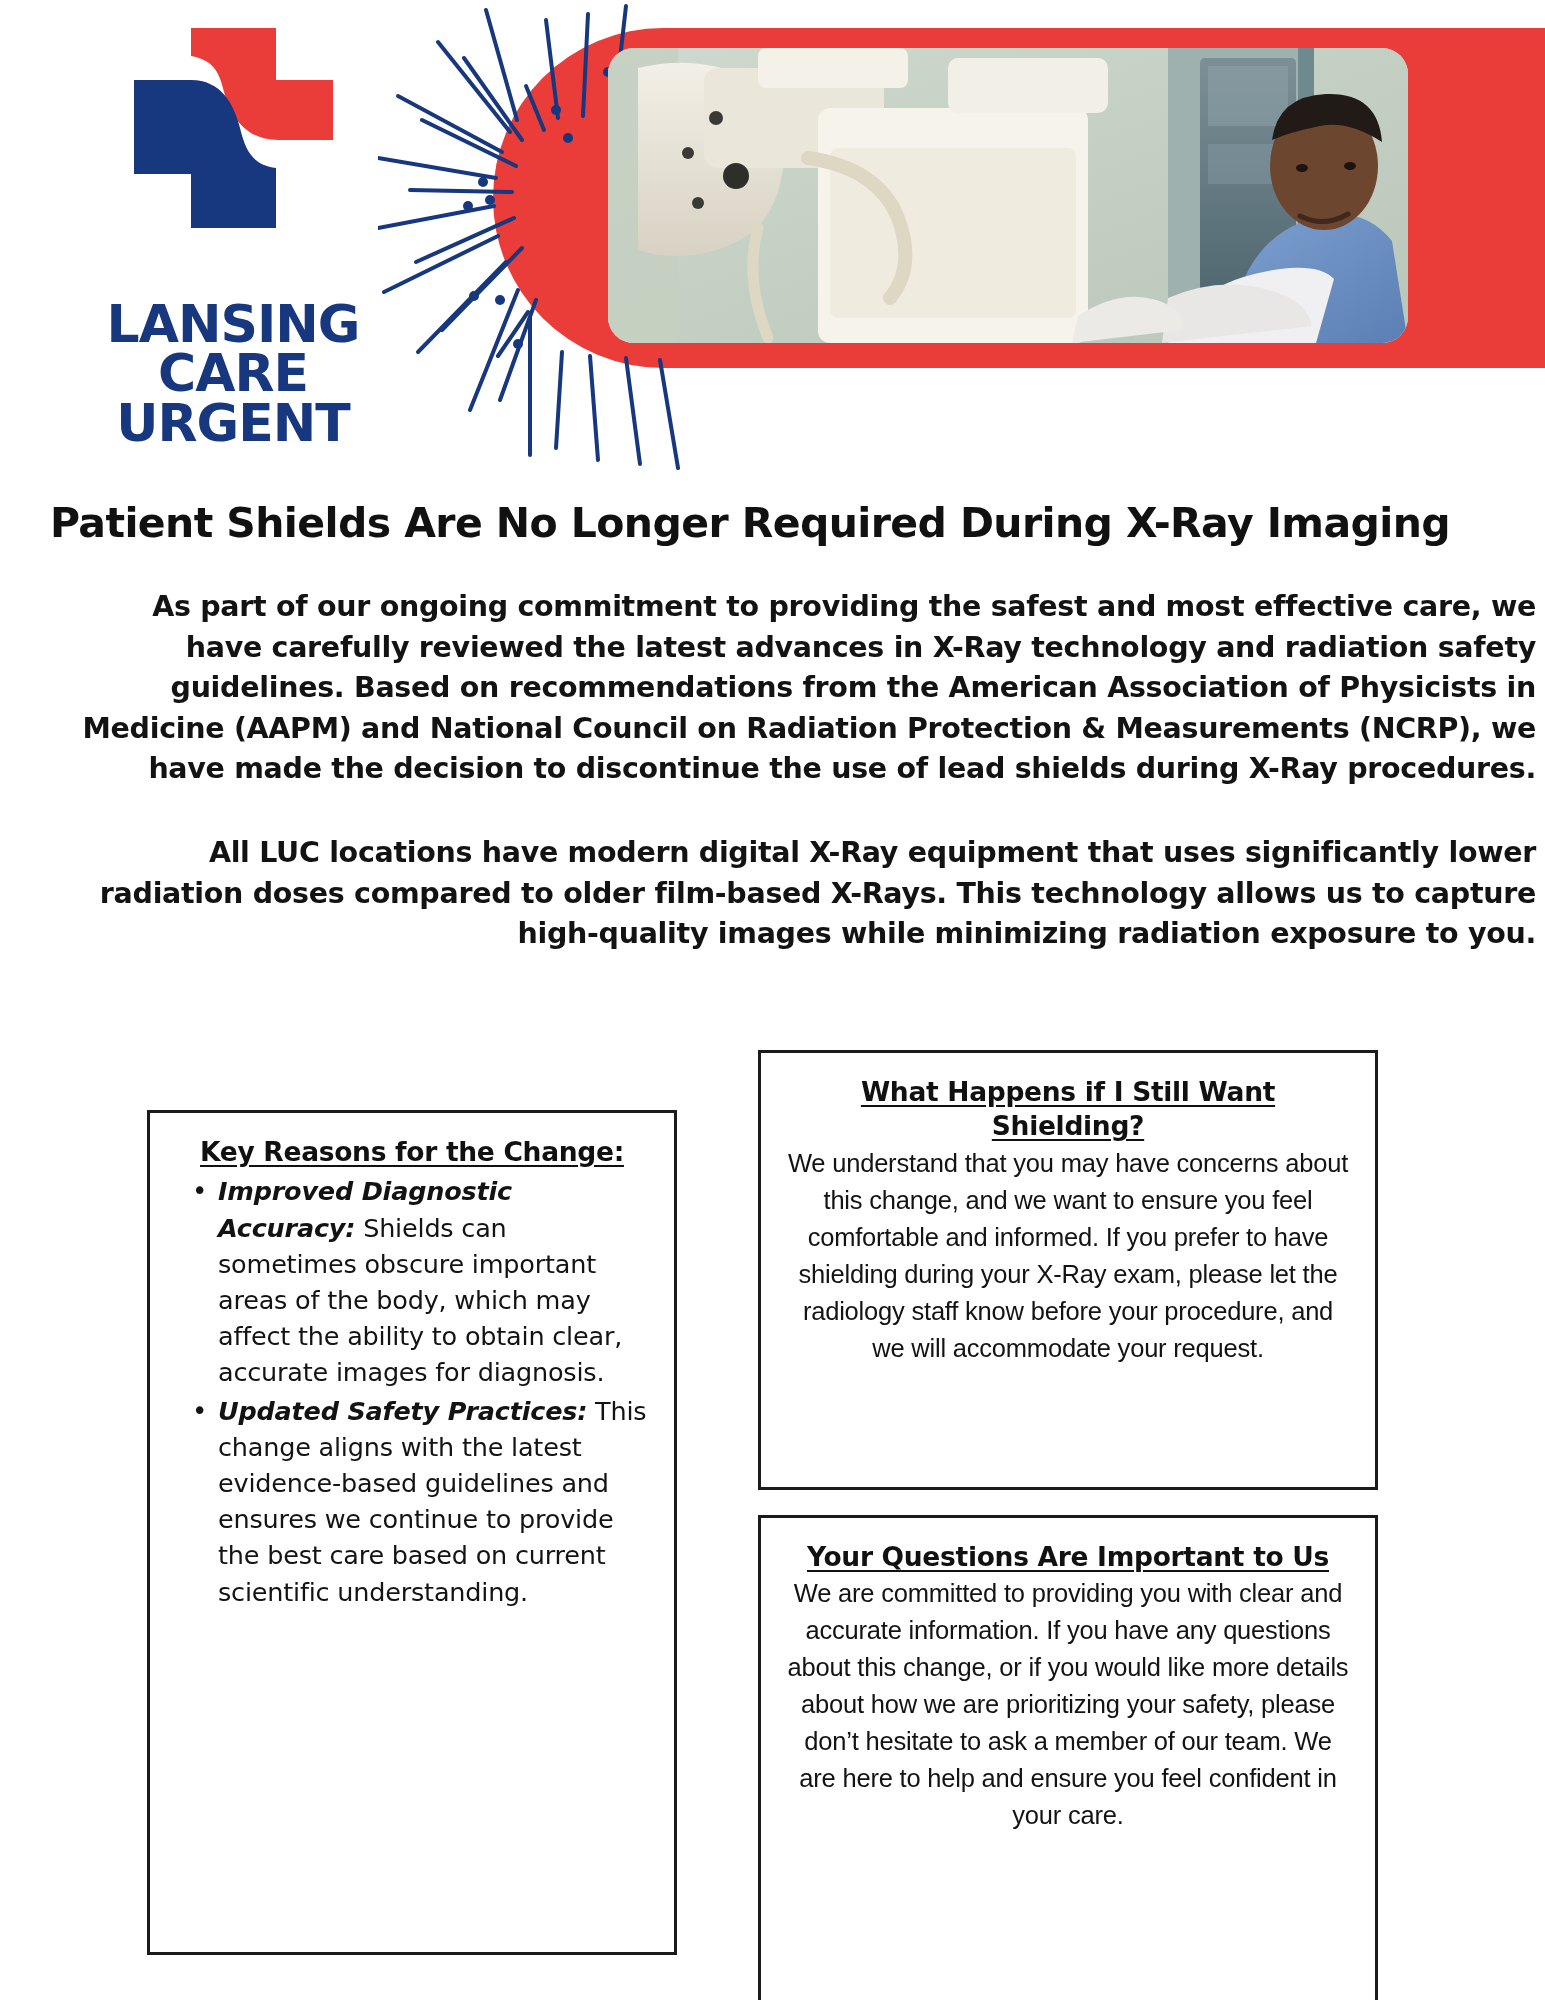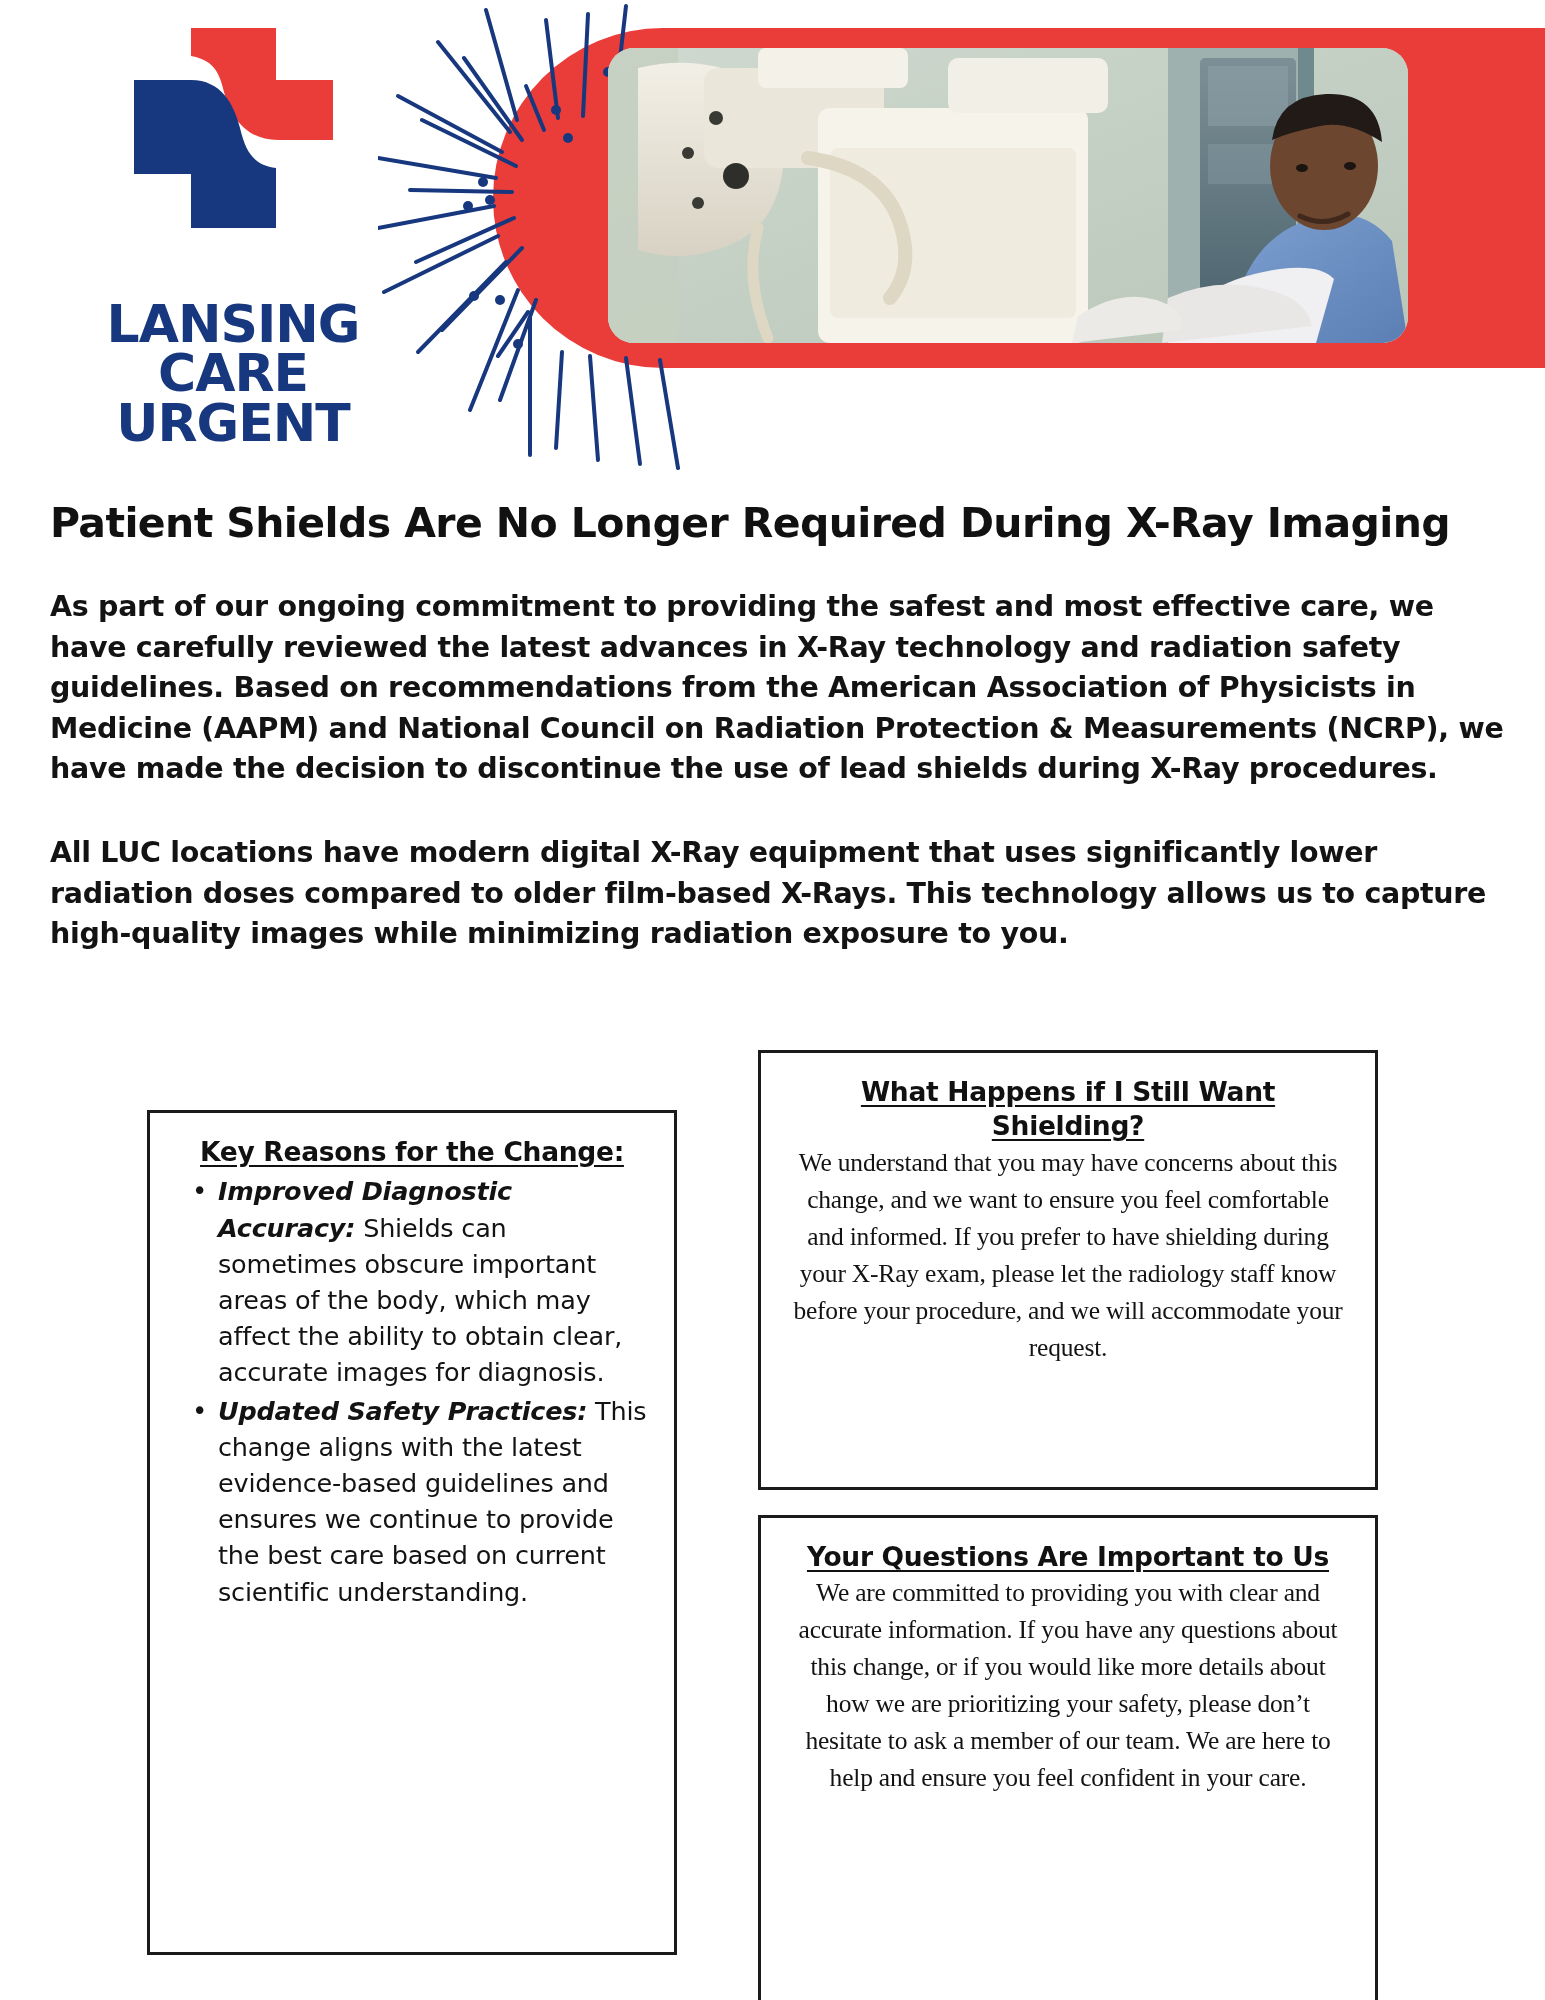--- a/index.html
+++ b/index.html
@@ -92,28 +92,29 @@
     margin: 30px 0 0 42px;
     width: 1460px;
     font-family: "DejaVu Sans", sans-serif;
     font-size: 41px;
     font-weight: 700;
     letter-spacing: -0.6px;
     color: #111111;
     line-height: 1.15;
   }
   .para {
-    margin: 40px 0 0 42px;
+    margin: 40px 0 0 66px;
     width: 1462px;
     font-family: "DejaVu Sans", sans-serif;
     font-size: 28.5px;
     font-weight: 700;
     line-height: 1.42;
     color: #131313;
     letter-spacing: -0.3px;
+    text-align: right;
   }
   .para.second { margin-top: 44px; }
 
   
   .boxes {
     position: absolute;
     left: 0;
     top: 1030px;
     width: 1545px;
     height: 970px;
@@ -166,21 +167,21 @@
     line-height: 1.42;
     color: #131313;
   }
   .bullet-lead {
     font-weight: 700;
     font-style: italic;
   }
 
   .box-body {
     text-align: center;
-    font-family: Liberation Serif, serif;
+    font-family: Liberation Sans, sans-serif;
     font-size: 25.5px;
     line-height: 1.45;
     color: #131313;
     letter-spacing: -0.2px;
     margin-top: 1px;
   }
 </style>
 </head>
 <body>
 

